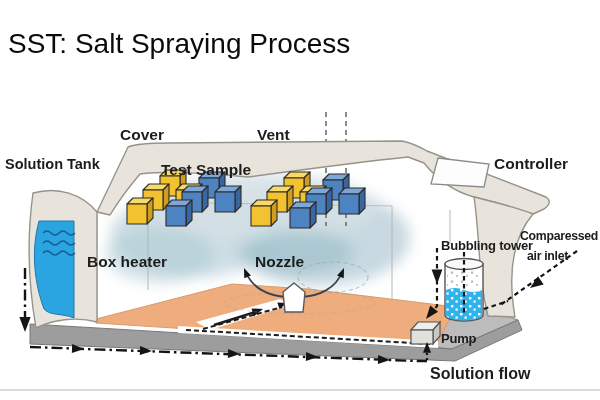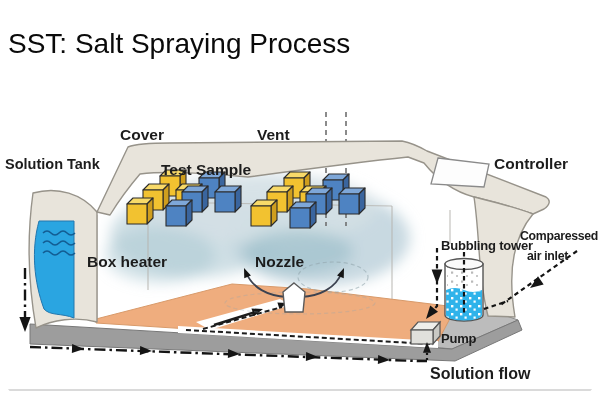--- a/index.html
+++ b/index.html
@@ -2,21 +2,21 @@
 <html style="--cover-fill: #e8e4db; --outline: #97938a; --solution-blue: #2aa5e1; --cube-yellow: #f2c230; --cube-blue: #4e83c2; --floor-peach: #efad7e; --platform-gray: #9d9d9d; --mist-blue: #bdd2db; --ink: #141414;"><head>
 <meta charset="utf-8">
 <style>
   :root{
     --cover-fill:#e8e4db; --outline:#97938a; --solution-blue:#2aa5e1;
     --cube-yellow:#f2c230; --cube-blue:#4e83c2; --floor-peach:#efad7e;
     --platform-gray:#9d9d9d; --mist-blue:#bdd2db; --ink:#141414;
   }
   html,body{margin:0;padding:0;background:#fff;}
   .stage{position:relative;width:600px;height:400px;background:#fff;overflow:hidden;
-         font-family:"Liberation Sans",sans-serif;border-radius:32px;}
+         font-family:"Liberation Sans",sans-serif;}
   svg{position:absolute;inset:0;display:block;}
   .title-txt{font-family:"Liberation Sans",sans-serif;font-size:28px;fill:#0a0a0a;}
   .lbl{font-family:"Liberation Sans",sans-serif;font-weight:bold;fill:#1c1c1c;}
   .lbl-main{font-size:14.5px;}
   .lbl-big{font-size:15.5px;}
   .lbl-small{font-size:13px;letter-spacing:-.2px;}
   .lbl-tiny{font-size:12.3px;letter-spacing:-.3px;}
   .lbl-flow{font-size:16px;}
   .shell{fill:var(--cover-fill);stroke:var(--outline);stroke-width:1.4;stroke-linejoin:round;}
   .backline{stroke:#b5b3ae;stroke-width:1.2;fill:none;opacity:.8;}

